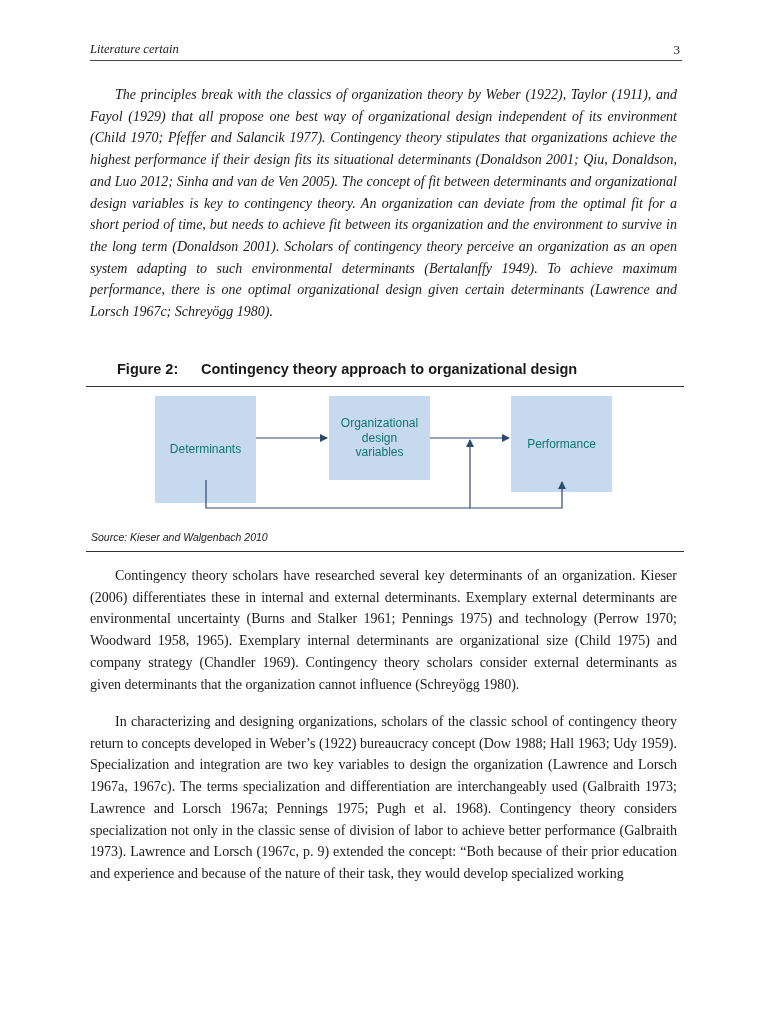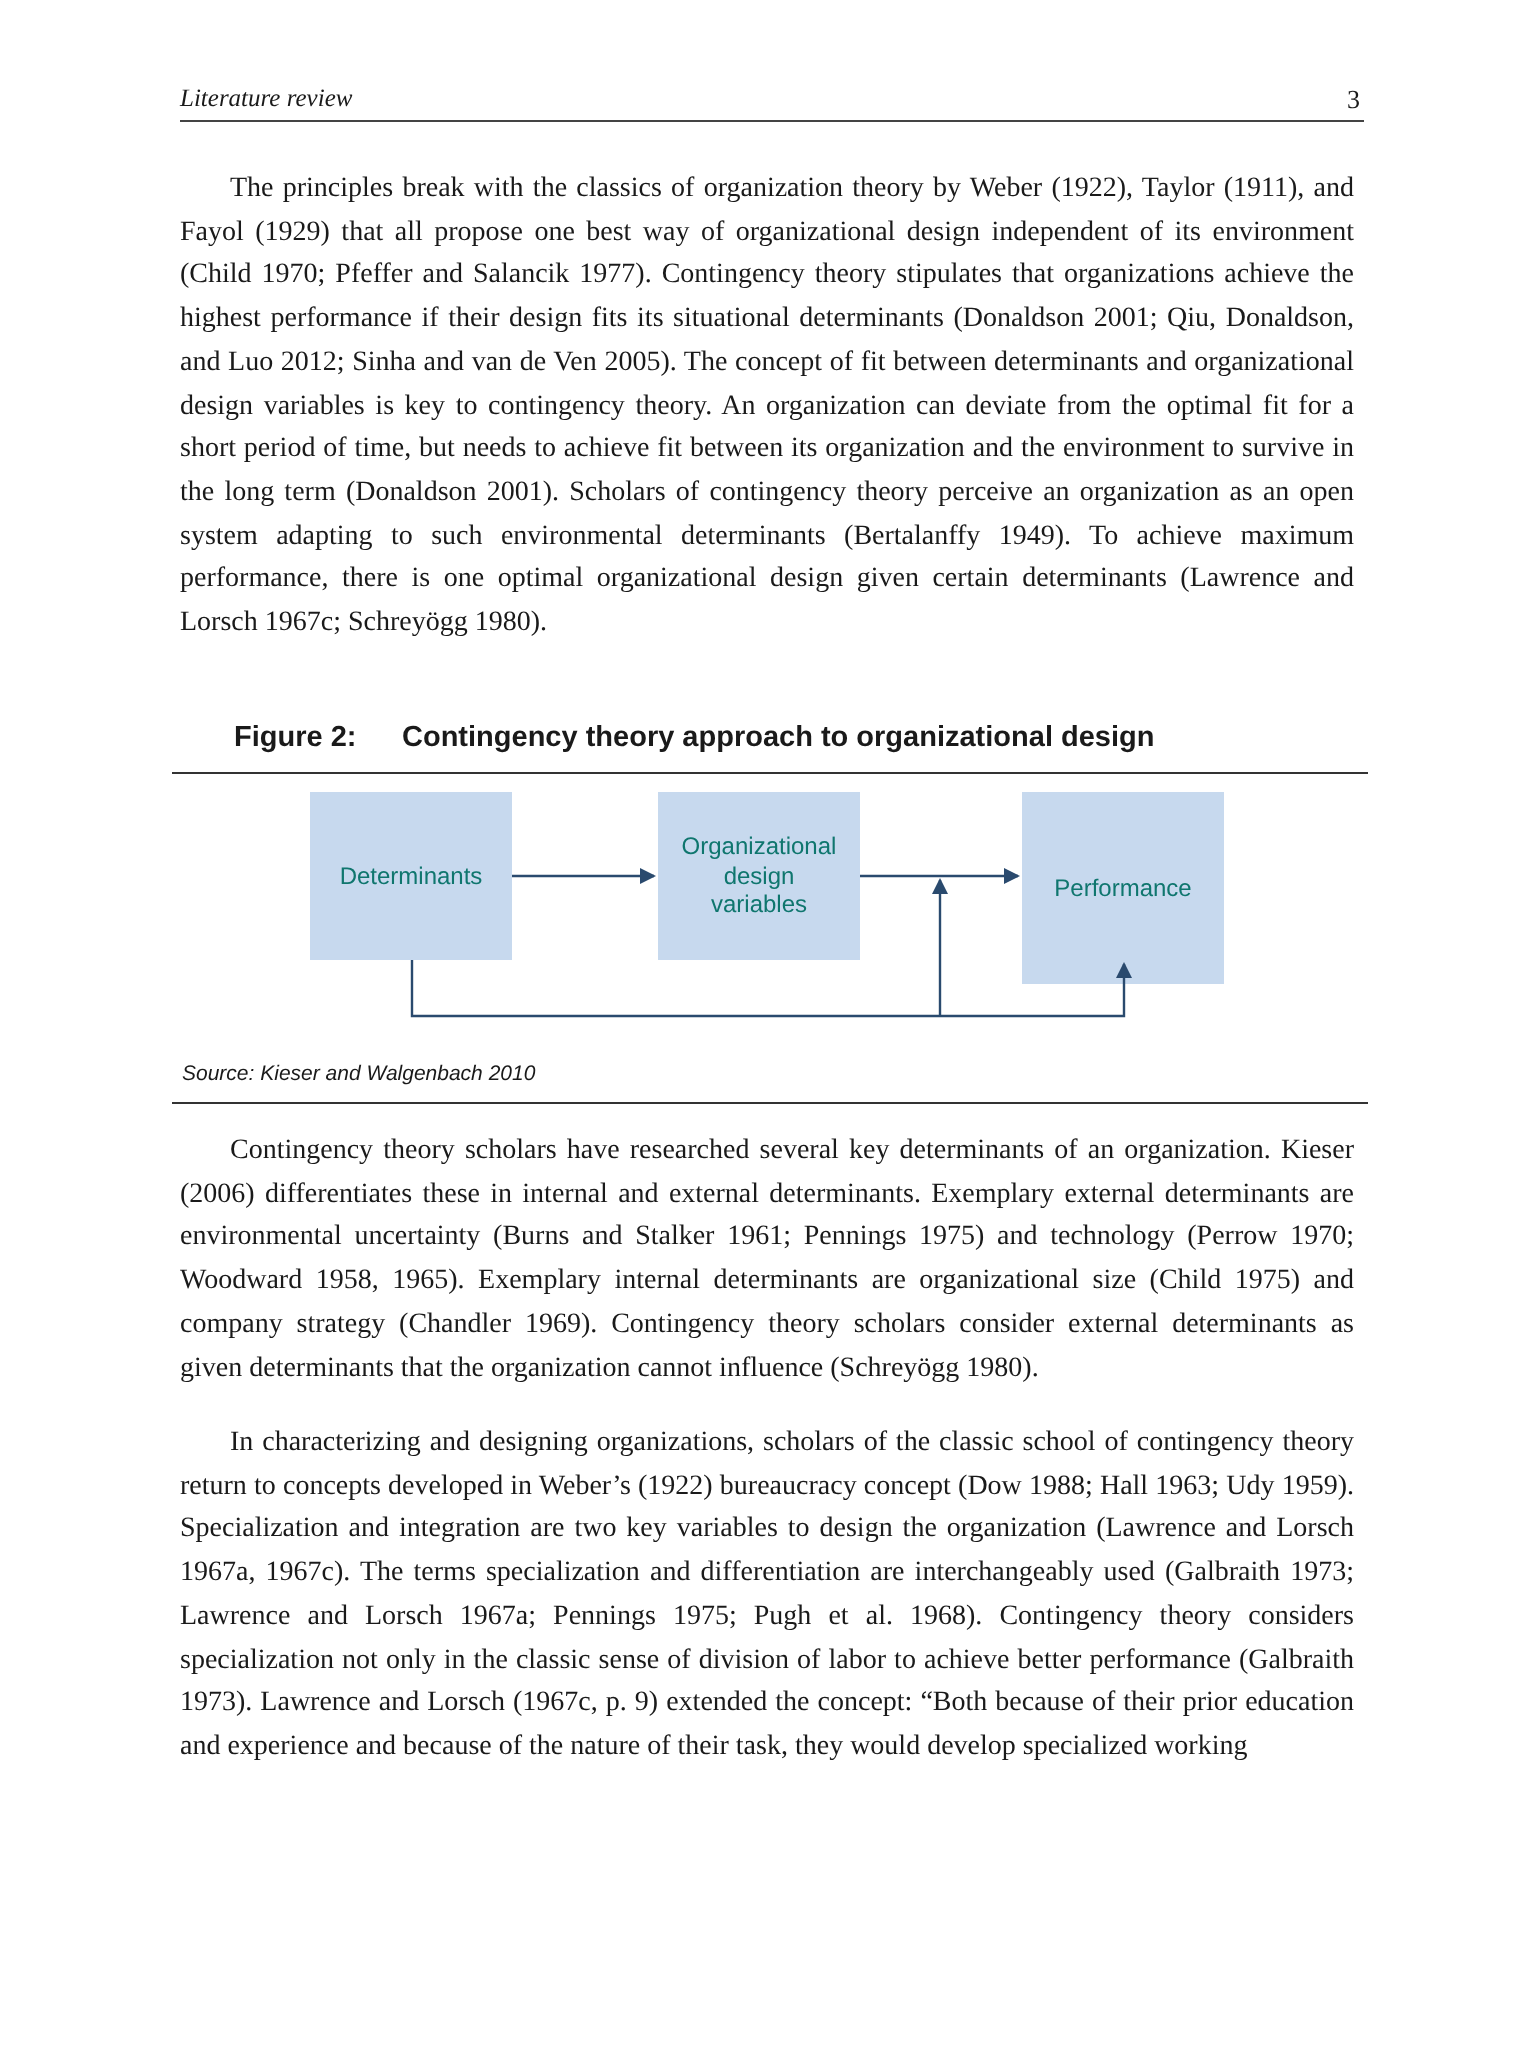--- a/index.html
+++ b/index.html
@@ -1,40 +1,40 @@
 <!DOCTYPE html>
 <html><head>
 <meta charset="utf-8">
 <style>
   html, body { margin: 0; padding: 0; background: #ffffff; }
   body { width: 768px; height: 1024px; position: relative; overflow: hidden; font-family: "Liberation Serif", serif; color: #1a1a1a; }
   .header { position: absolute; left: 90px; top: 42px; width: 592px; height: 18px; border-bottom: 1px solid #444; }
   .header .left { position: absolute; left: 0; top: 0; font-size: 12.5px; font-style: italic; }
   .header .right { position: absolute; right: 2px; top: 0; font-size: 13px; }
   .para { position: absolute; left: 90px; width: 587px; font-size: 14px; line-height: 21.7px; text-align: justify; text-indent: 25px; margin: 0; }
-  .p1 { top: 84px; }
+  .p1 { top: 84px; font-style: italic; }
   .p2 { top: 565px; }
   .p3 { top: 711px; }
   .fig-title { position: absolute; left: 91px; top: 361px; font-family: "Liberation Sans", sans-serif; font-weight: bold; font-size: 14.5px; margin-left: 26px; }
   .fig-title .num { display: inline-block; width: 84px; }
   .rule { position: absolute; left: 86px; width: 598px; height: 1px; background: #333; }
   .rule.top { top: 386px; }
   .rule.bottom { top: 551px; }
   .box { position: absolute; background: #c7d9ee; display: flex; align-items: center; justify-content: center; text-align: center; font-family: "Liberation Sans", sans-serif; font-size: 12px; line-height: 14.5px; color: #0f766e; }
-  .b1 { left: 155px; top: 396px; width: 101px; height: 84px; }
+  .b1 { left: 155px; top: 396px; width: 101px; height: 107px; }
   .b2 { left: 329px; top: 396px; width: 101px; height: 84px; }
   .b3 { left: 511px; top: 396px; width: 101px; height: 96px; }
   .diagram-svg { position: absolute; left: 0; top: 0; width: 768px; height: 1024px; pointer-events: none; }
   .source { position: absolute; left: 91px; top: 531px; font-family: "Liberation Sans", sans-serif; font-size: 10.5px; font-style: italic; }
 </style>
 </head>
 <body>
 
 <div class="header">
-  <span class="left">Literature review</span>
+  <span class="left">Literature certain</span>
   <span class="right">3</span>
 </div>
 
 <p class="para p1">The principles break with the classics of organization theory by Weber (1922), Taylor (1911), and Fayol (1929) that all propose one best way of organizational design independent of its environment (Child 1970; Pfeffer and Salancik 1977). Contingency theory stipulates that organizations achieve the highest performance if their design fits its situational determinants (Donaldson 2001; Qiu, Donaldson, and Luo 2012; Sinha and van de Ven 2005). The concept of fit between determinants and organizational design variables is key to contingency theory. An organization can deviate from the optimal fit for a short period of time, but needs to achieve fit between its organization and the environment to survive in the long term (Donaldson 2001). Scholars of contingency theory perceive an organization as an open system adapting to such environmental determinants (Bertalanffy 1949). To achieve maximum performance, there is one optimal organizational design given certain determinants (Lawrence and Lorsch 1967c; Schreyögg 1980).</p>
 
 <div class="fig-title">
   <span class="num">Figure 2:</span><span>Contingency theory approach to organizational design</span>
 </div>
 
 <div class="rule top"></div>

